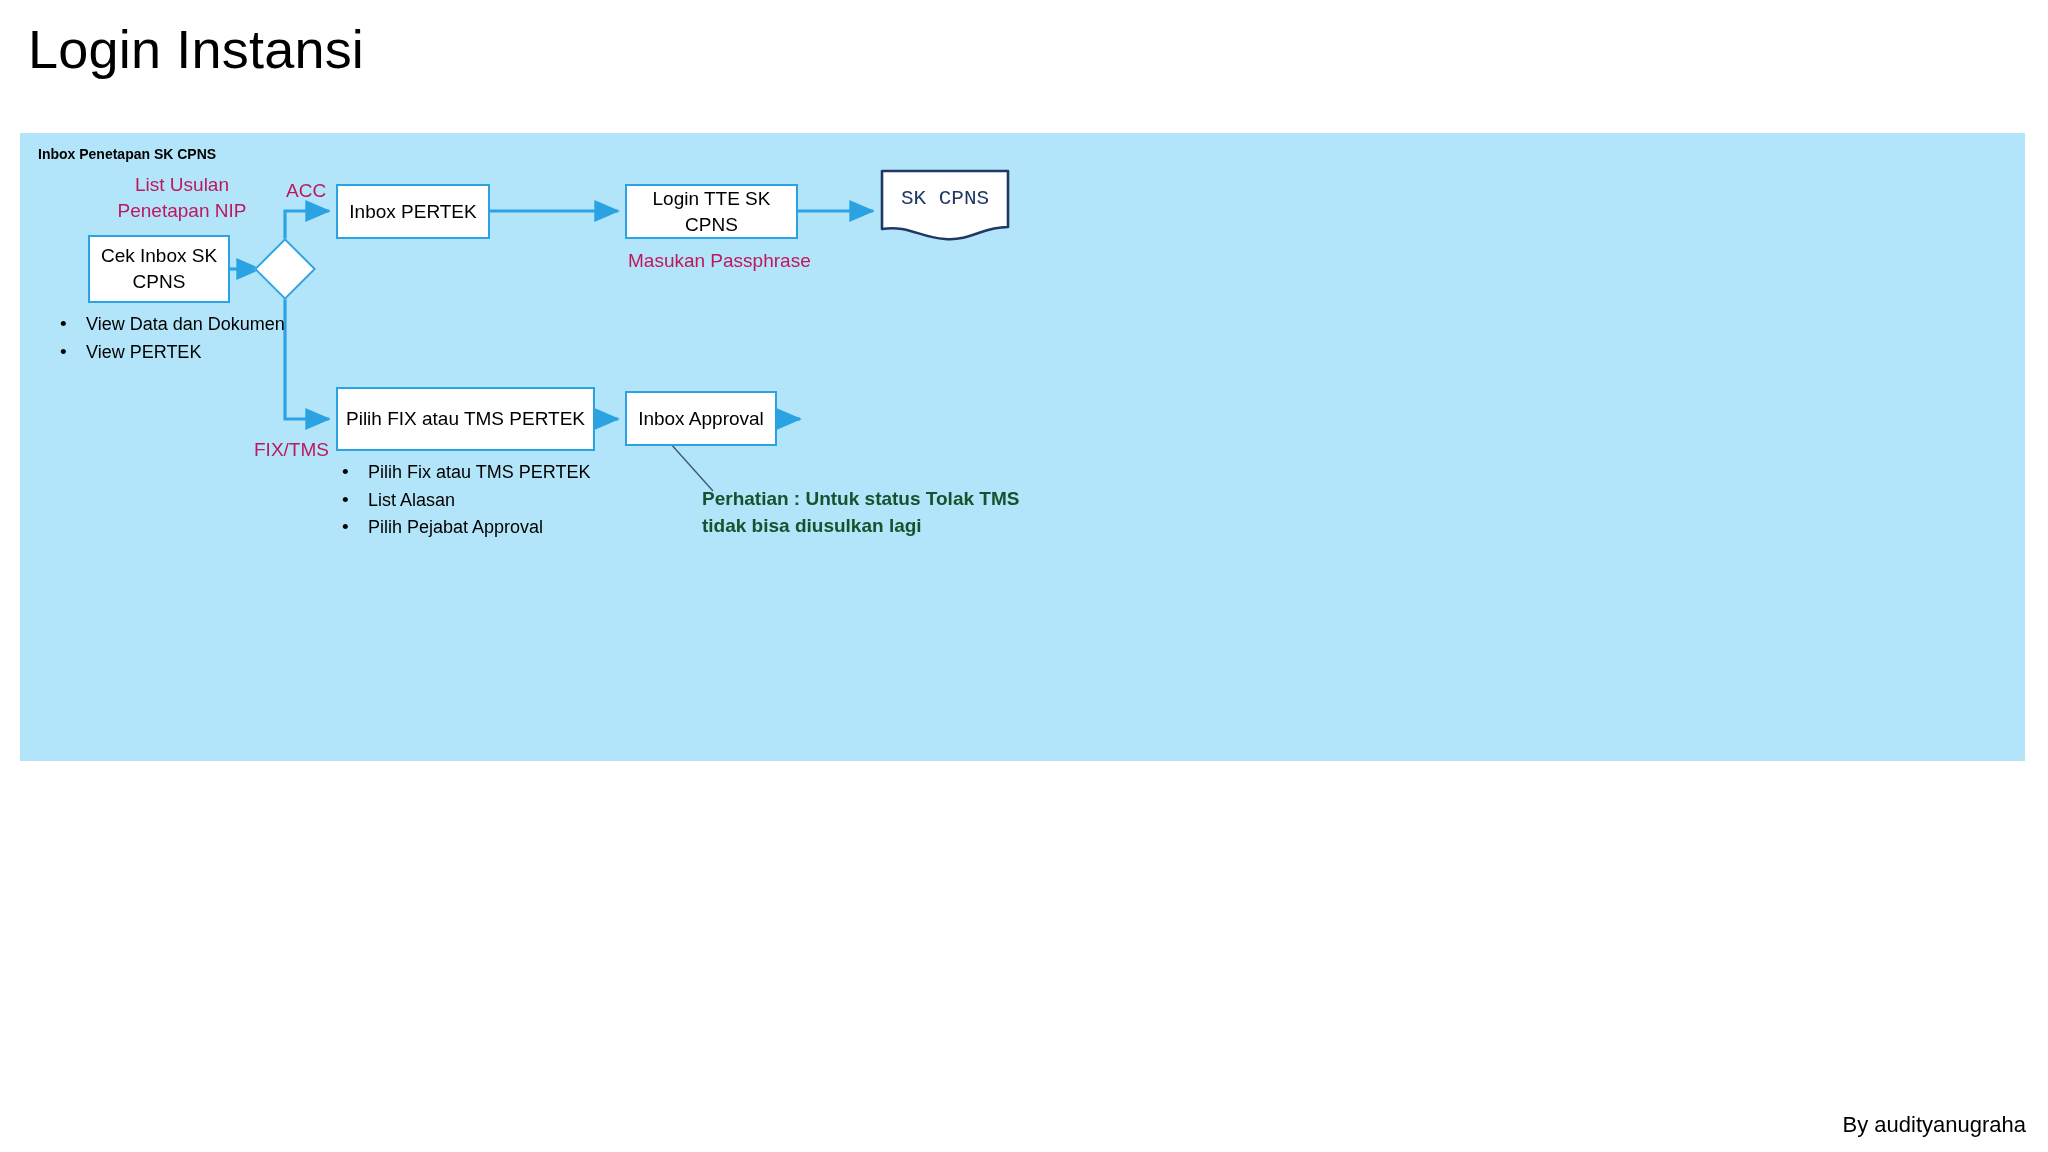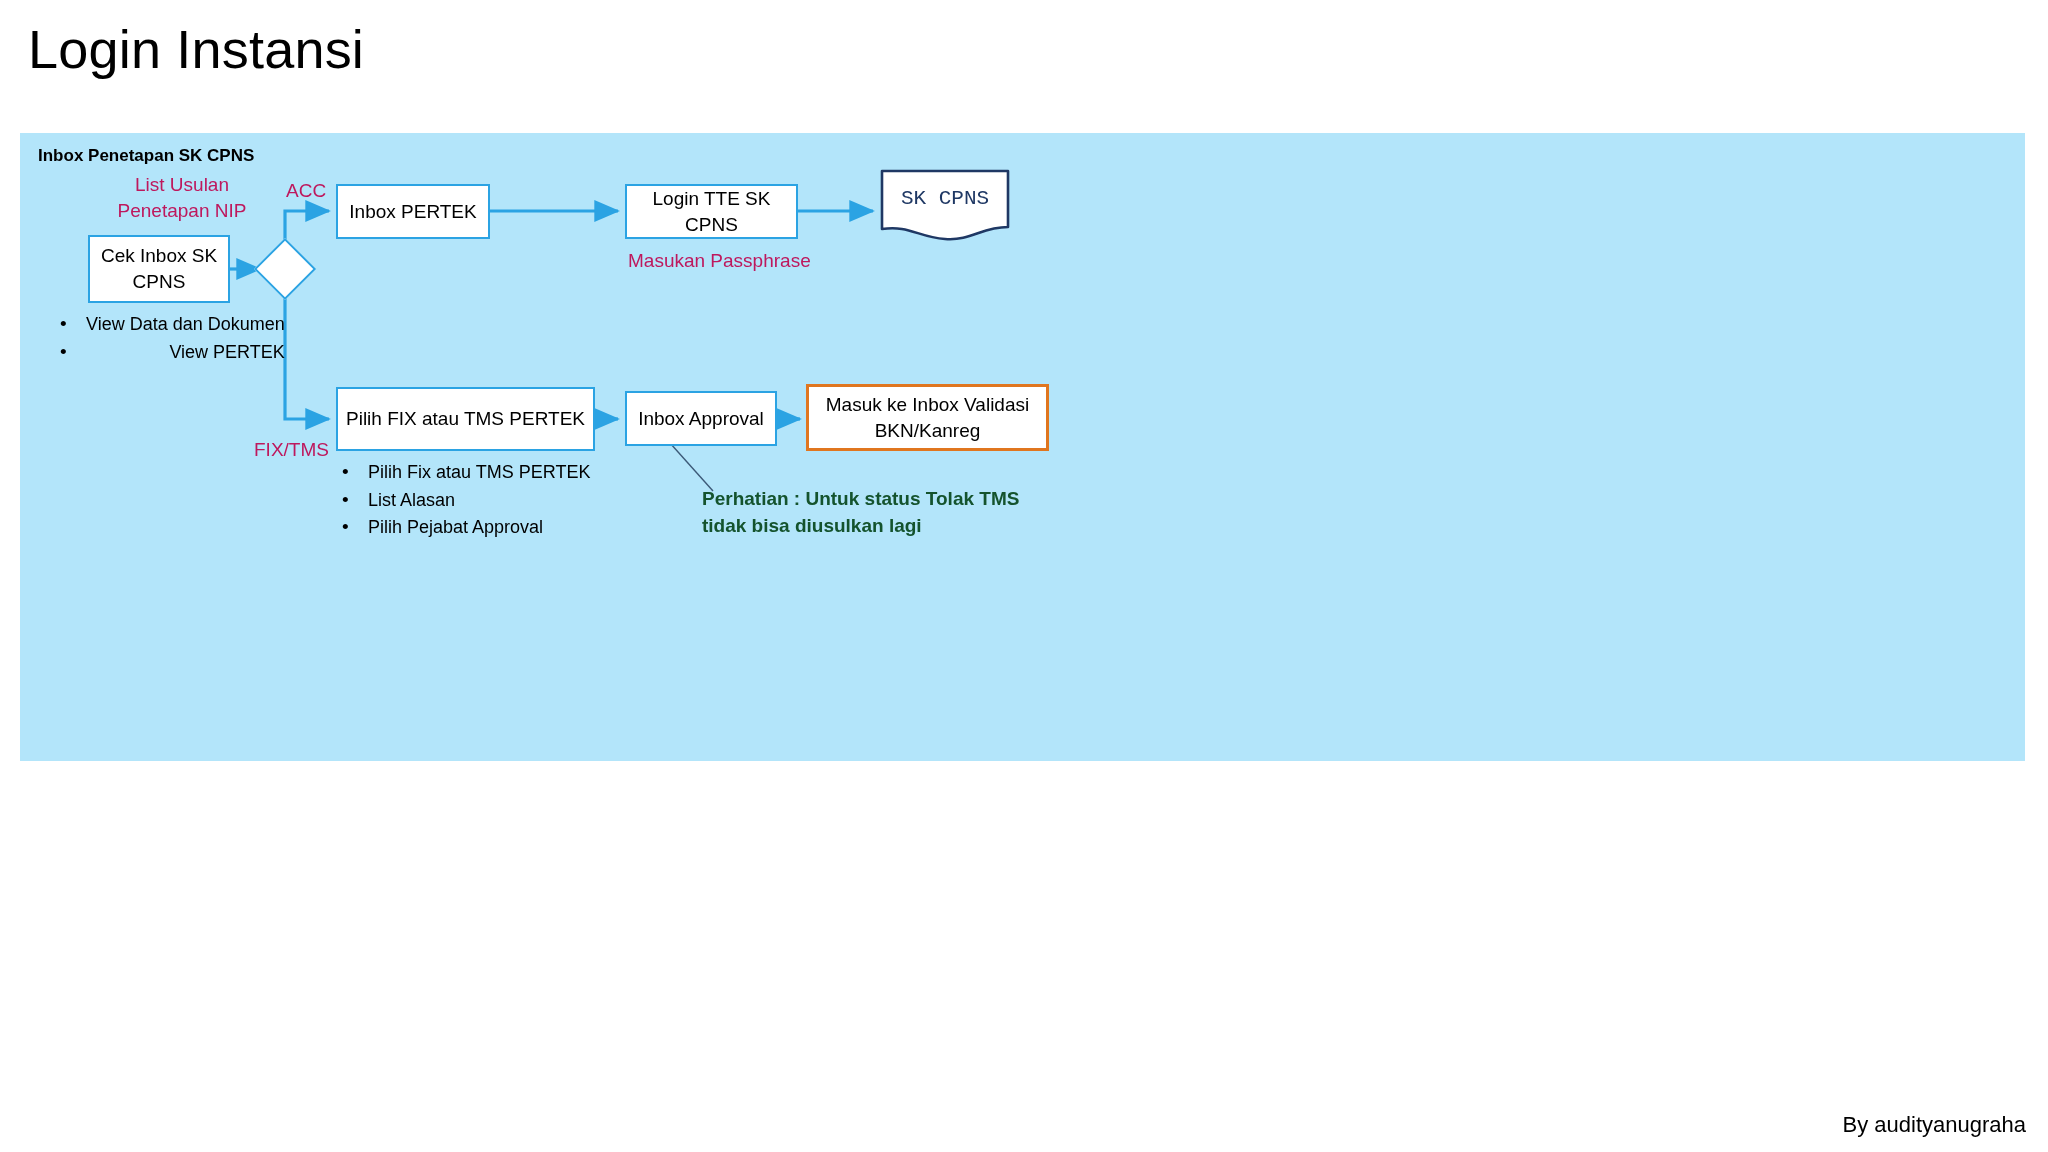--- a/index.html
+++ b/index.html
@@ -34,21 +34,21 @@
     top: 133px;
     width: 2005px;
     height: 628px;
     background: #B3E5FA;
   }
 
   #panel-heading {
     position: absolute;
     left: 18px;
     top: 13px;
-    font-size: 17px;
+    font-size: 14px;
     font-weight: bold;
     color: #000000;
     white-space: nowrap;
   }
 
   
   #connectors {
     position: absolute;
     left: 0;
     top: 0;
@@ -221,38 +221,34 @@
 
   <div class="doc-shape" style="left:860px; top:36px; width:130px; height:72px;font-family:Liberation Mono, monospace;">
     <svg width="130" height="72" viewBox="0 0 130 72" xmlns="http://www.w3.org/2000/svg">
       <path d="M2,2 L128,2 L128,58 C101,58 92,72 65,70 C38,68 29,56 2,60 Z" fill="#FFFFFF" stroke="#1F3864" stroke-width="2.6" stroke-linejoin="round"></path>
     </svg>
     <span class="doc-label">SK CPNS</span>
   </div>
 
   <div class="free-text left" style="left:608px; top:115px;">Masukan Passphrase</div>
 
-  <ul class="bullets" style="left:36px; top:180px;text-align:right;">
+  <ul class="bullets" style="left:36px; top:180px;">
     <li>View Data dan Dokumen</li>
     <li>View PERTEK</li>
   </ul>
 
 
   <div class="node" style="left:316px; top:254px; width:259px; height:64px;">
     <span>Pilih FIX atau TMS PERTEK</span>
   </div>
 
   <div class="node" style="left:605px; top:258px; width:152px; height:55px;">
     <span>Inbox Approval</span>
   </div>
 
-  <div class="node orange" style="left:786px; top:251px; width:243px; height:67px;">
-    <span style="white-space:pre-line;">Masuk ke Inbox Validasi
-BKN/Kanreg</span>
-  </div>
 
   <ul class="bullets" style="left:318px; top:328px;">
     <li>Pilih Fix atau TMS PERTEK</li>
     <li>List Alasan</li>
     <li>Pilih Pejabat Approval</li>
   </ul>
 
   <div id="warning-note" style="left:682px; top:353px;">Perhatian : Untuk status Tolak TMS
 tidak bisa diusulkan lagi</div>
 

